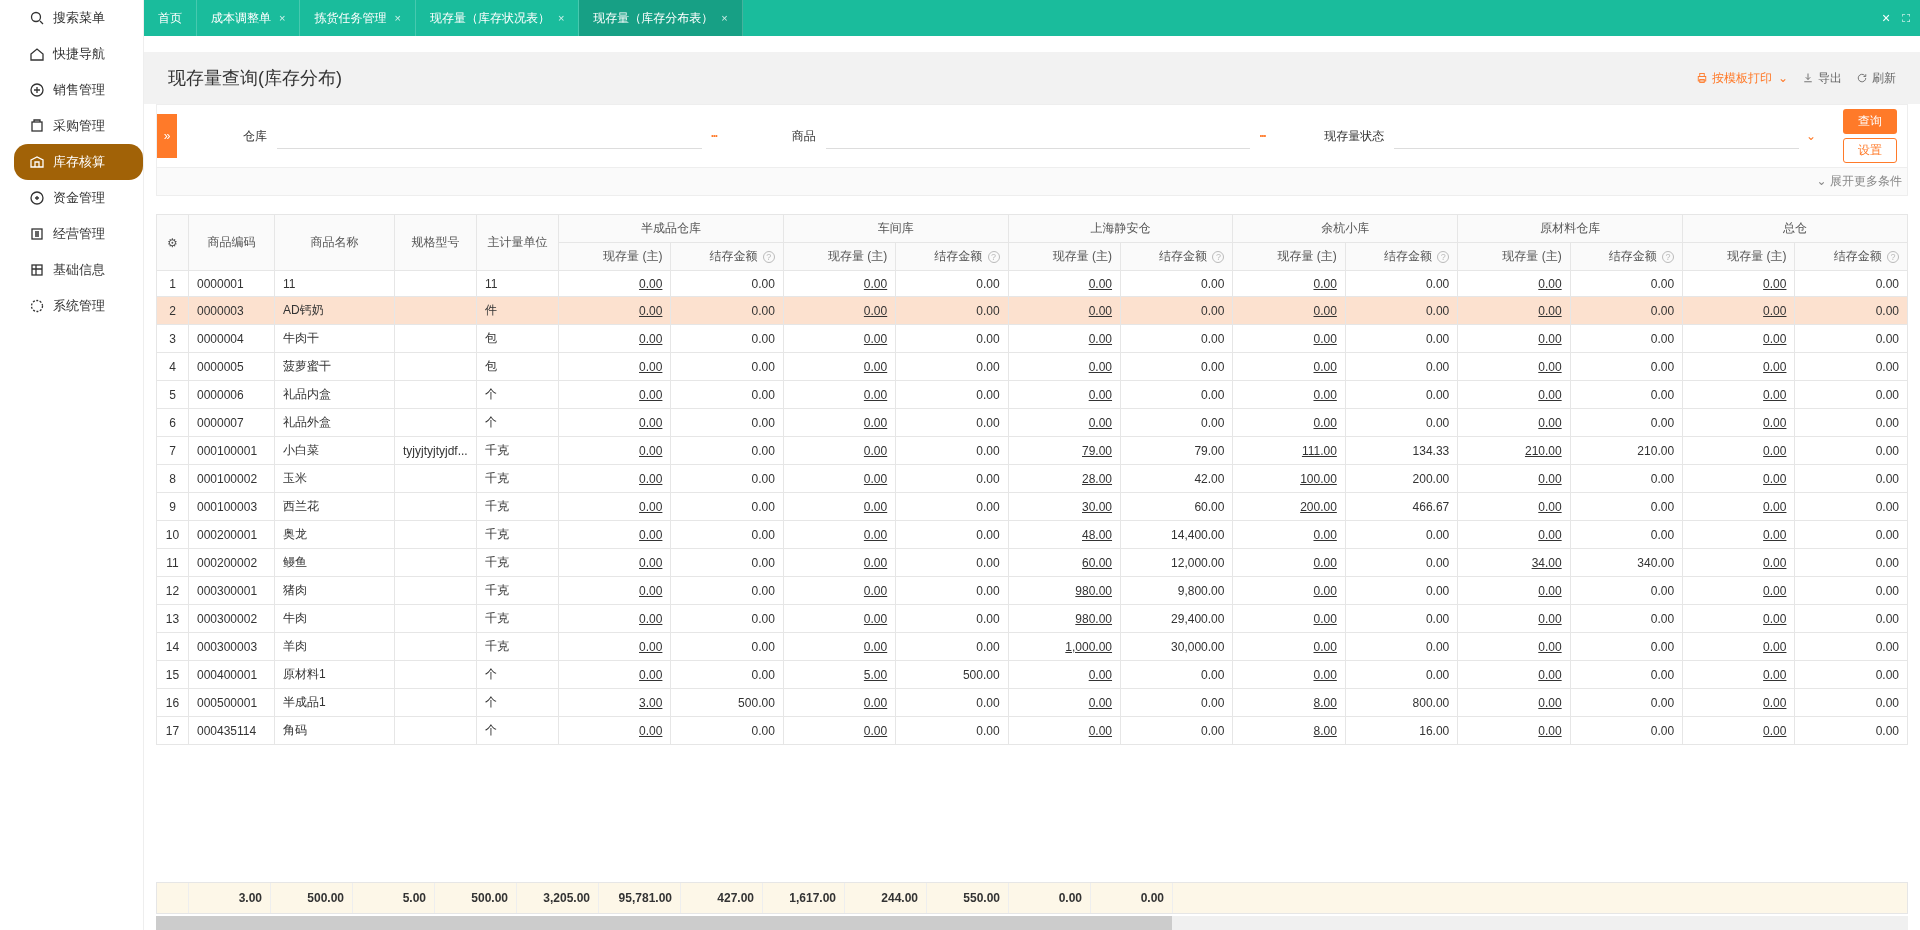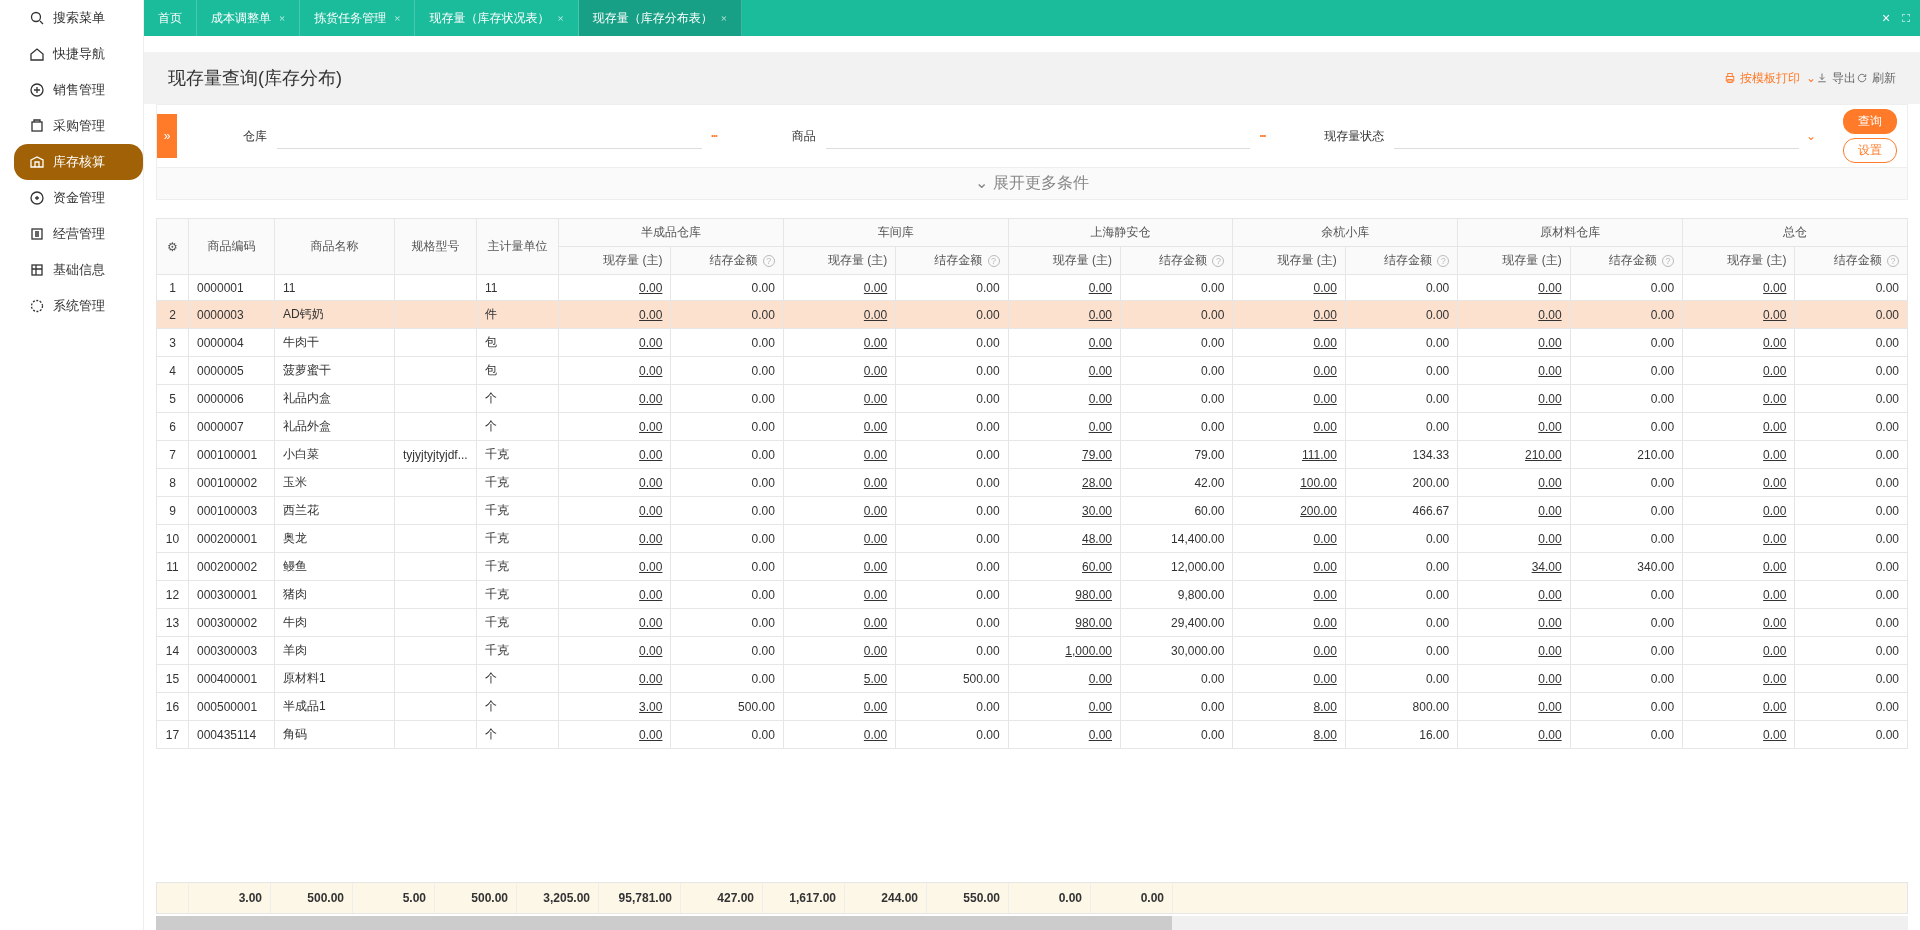--- a/index.html
+++ b/index.html
@@ -20,41 +20,41 @@
 .tabs-bar { background: #1abc9c; display: flex; align-items: stretch; height: 36px; color: #fff; position: relative; }
 .tab { display: flex; align-items: center; padding: 0 14px; font-size: 12px; cursor: pointer; border-right: 1px solid rgba(255,255,255,0.2); white-space: nowrap; }
 .tab.active { background: #17a085; }
 .tab .close { margin-left: 8px; font-size: 11px; opacity: 0.8; }
 .tabs-right { margin-left: auto; display: flex; align-items: center; padding: 0 10px; gap: 12px; }
 .tabs-right span { cursor: pointer; font-size: 14px; }
 
 
 .page-header { background: #f2f2f2; padding: 14px 24px; display: flex; align-items: center; justify-content: space-between; margin-top: 16px; }
 .page-title { font-size: 18px; color: #333; }
-.header-actions { display: flex; align-items: center; color: #666; font-size: 12px; }
+.header-actions { display: flex; align-items: center; gap: 14px; color: #666; font-size: 12px; }
 .header-action { display: inline-flex; align-items: center; gap: 4px; cursor: pointer; }
 .header-action.print { color: #ff7a29; }
 .header-action svg { width: 12px; height: 12px; }
 
 
 .filter-panel { margin: 0 12px; }
 .filter-bar { background: #fff; display: flex; align-items: center; border: 1px solid #eee; }
 .collapse-handle { width: 20px; height: 44px; background: #ff7a29; color: #fff; display: flex; align-items: center; justify-content: center; cursor: pointer; font-size: 12px; }
 .filter-fields { flex: 1; display: flex; align-items: center; padding: 8px 10px; gap: 10px; }
 .filter-field { display: flex; align-items: center; flex: 1; }
 .filter-label { width: 90px; text-align: right; padding-right: 10px; color: #333; }
 .filter-field.status .filter-label { width: 110px; }
 .filter-input { flex: 1; border: none; border-bottom: 1px solid #ddd; height: 26px; background: transparent; }
 .filter-picker { width: 24px; text-align: center; color: #ff7a29; cursor: pointer; font-weight: bold; letter-spacing: -2px; }
 .filter-chevron { width: 24px; text-align: center; color: #ff7a29; cursor: pointer; }
 .filter-buttons { display: flex; flex-direction: column; gap: 4px; padding: 4px 10px; }
-.btn { border-radius: 12px; padding: 3px 14px; font-size: 12px; cursor: pointer; border: 1px solid transparent; text-align: center; }
+.btn { border-radius: 3px; padding: 3px 14px; font-size: 12px; cursor: pointer; border: 1px solid transparent; text-align: center; }
 .btn-primary { background: #ff7a29; color: #fff; }
 .btn-outline { background: #fff; color: #ff7a29; border-color: #ff7a29; }
-.expand-bar { background: #fafafa; text-align: center; padding: 5px; color: #888; font-size: 16px; cursor: pointer; border: 1px solid #eee; border-top: none; }
+.expand-bar { background: #fafafa; text-align: right; padding: 5px; color: #888; font-size: 12px; cursor: pointer; border: 1px solid #eee; border-top: none; }
 
 
 .table-wrap { margin: 0 12px; flex: 1; display: flex; flex-direction: column; overflow: hidden; padding-top: 18px; }
 .table-scroll { overflow: auto; flex: 1; }
 table { border-collapse: collapse; width: 100%; table-layout: fixed; }
 th, td { border: 1px solid #e6e6e6; padding: 5px 8px; font-size: 12px; height: 26px; white-space: nowrap; overflow: hidden; text-overflow: ellipsis; }
 thead th { background: #fafafa; font-weight: normal; color: #555; text-align: center; position: sticky; top: 0; }
 thead tr:first-child th { top: 0; }
 .col-gear { width: 32px; }
 .col-idx { width: 30px; text-align: center; }
@@ -158,21 +158,21 @@
             <circle cx="8" cy="8" r="5.5"></circle>
           </svg>
         </span>
         <span>系统管理</span>
       </div>
     </div>
 
   <div class="main">
 
     <div class="tabs-bar">
-      <div id="tabs-host" style="display:flex;font-family:Liberation Serif, serif;">
+      <div id="tabs-host" style="display:flex;">
           <div class="tab">
             <span>首页</span>
           </div>
           <div class="tab">
             <span>成本调整单</span>
             <span class="close">×</span>
           </div>
           <div class="tab">
             <span>拣货任务管理</span>
             <span class="close">×</span>

